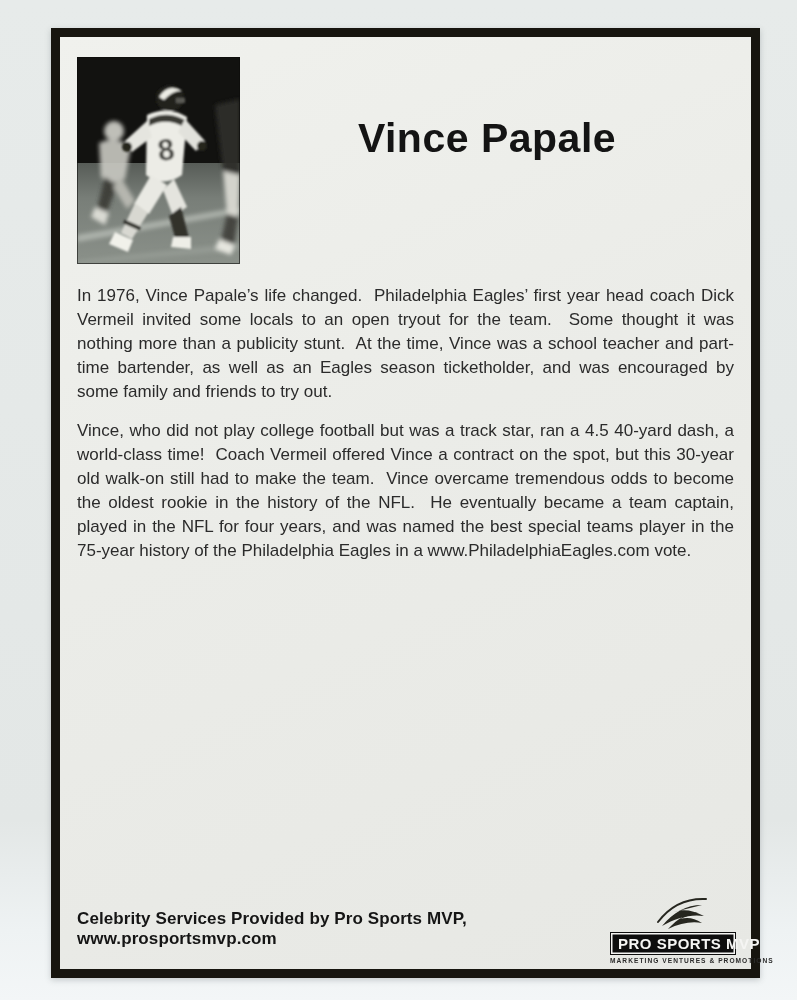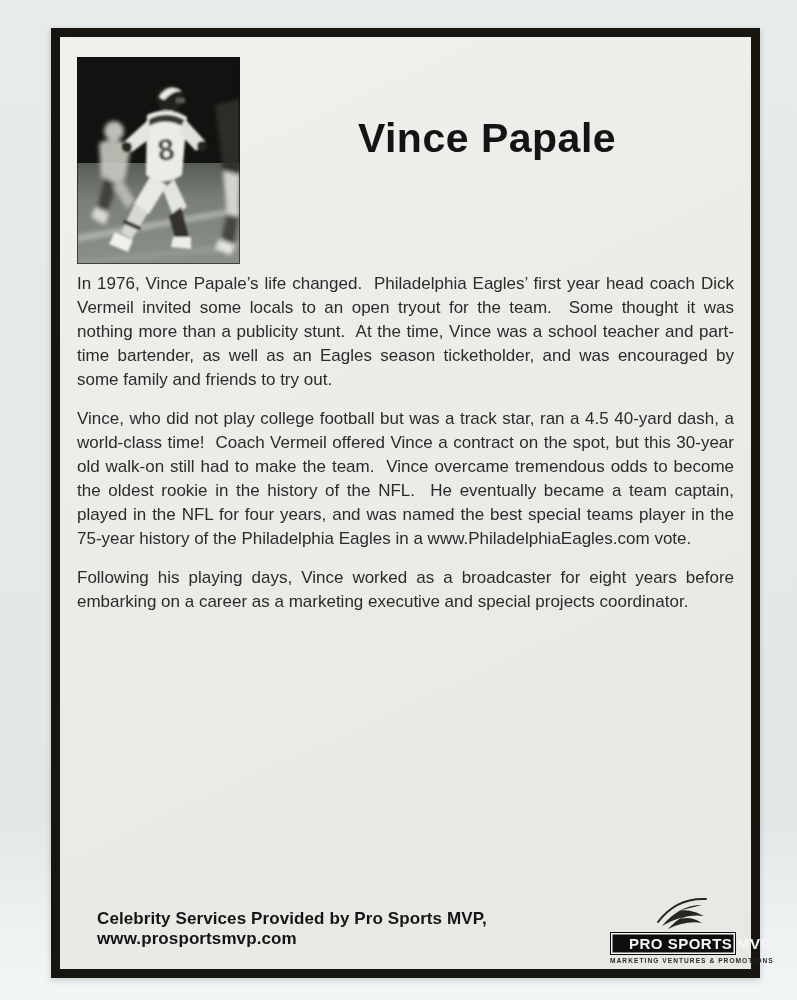--- a/index.html
+++ b/index.html
@@ -33,46 +33,46 @@
   .photo-frame svg { display: block; width: 100%; height: 100%; }
   .title-wrap {
     flex: 1; text-align: center;
     padding-top: 58px;
   }
   .page-title {
     font-size: 41px; font-weight: 700; color: #141414;
     letter-spacing: 0.5px;
   }
 
-  .body-text { margin-top: 8px; }
+  .body-text { margin-top: 20px; }
   .body-text p {
     margin: 0 0 15px 0;
     font-size: 17px; line-height: 24px;
     color: #2b2b2b;
     text-align: justify;
     white-space: pre-wrap;
   }
   .body-text p.tight-bottom { margin-bottom: 0; }
 
   .footer {
     position: absolute; left: 17px; right: 15px; bottom: 5px;
     display: flex; justify-content: space-between; align-items: flex-end;
   }
   .credit {
     font-size: 17px; font-weight: 700; color: #151515;
-    margin-bottom: 15px; letter-spacing: 0.1px; margin-left: 20px;
+    margin-bottom: 15px; letter-spacing: 0.1px;
   }
   .logo { width: 126px; text-align: center; }
   .swoosh { display: block; margin: 0 auto -2px 38px; width: 62px; height: 38px; }
   .logo-bar {
     background: #0e0e0e; color: #f5f5f3;
     border: 1px solid #0e0e0e;
     box-shadow: inset 0 0 0 1.5px #f5f5f3;
     font-size: 15px; font-weight: 700; letter-spacing: 0.5px;
-    padding: 2px 18px; white-space: nowrap;
+    padding: 2px 7px; white-space: nowrap;
   }
   .logo-tagline {
     font-size: 6.6px; font-weight: 700; color: #2c2c2c;
     letter-spacing: 1.05px; margin-top: 2px; white-space: nowrap;
   }
 </style>
 </head>
 <body>
 
 <div class="stage">
@@ -138,21 +138,20 @@
           </svg>
         </div>
         <div class="title-wrap">
           <span class="page-title">Vince Papale</span>
         </div>
       </div>
 
       <div class="body-text">
         <p>In 1976, Vince Papale’s life changed.  Philadelphia Eagles’ first year head coach Dick Vermeil invited some locals to an open tryout for the team.  Some thought it was nothing more than a publicity stunt.  At the time, Vince was a school teacher and part-time bartender, as well as an Eagles season ticketholder, and was encouraged by some family and friends to try out.</p>
         <p>Vince, who did not play college football but was a track star, ran a 4.5 40-yard dash, a world-class time!  Coach Vermeil offered Vince a contract on the spot, but this 30-year old walk-on still had to make the team.  Vince overcame tremendous odds to become the oldest rookie in the history of the NFL.  He eventually became a team captain, played in the NFL for four years, and was named the best special teams player in the 75-year history of the Philadelphia Eagles in a www.PhiladelphiaEagles.com vote.</p>
-        <p class="tight-bottom">Following his playing days, Vince worked as a broadcaster for eight years before embarking on a career as a marketing executive and special projects coordinator.</p>
       </div>
 
       <div class="footer">
         <div class="credit">Celebrity Services Provided by Pro Sports MVP, www.prosportsmvp.com</div>
         <div class="logo">
           <svg class="swoosh" viewBox="0 0 62 38">
             <path d="M58,3 C38,2 22,10 10,26" fill="none" stroke="#26261f" stroke-width="2" stroke-linecap="round"></path>
             <path d="M54,9 C38,9 26,16 14,30 C28,22 42,18 56,20 C44,14 36,13 26,16" fill="#26261f"></path>
             <path d="M50,16 C40,17 30,22 20,33 C32,27 44,25 54,27 C46,22 40,21 32,23" fill="#26261f"></path>
           </svg>

